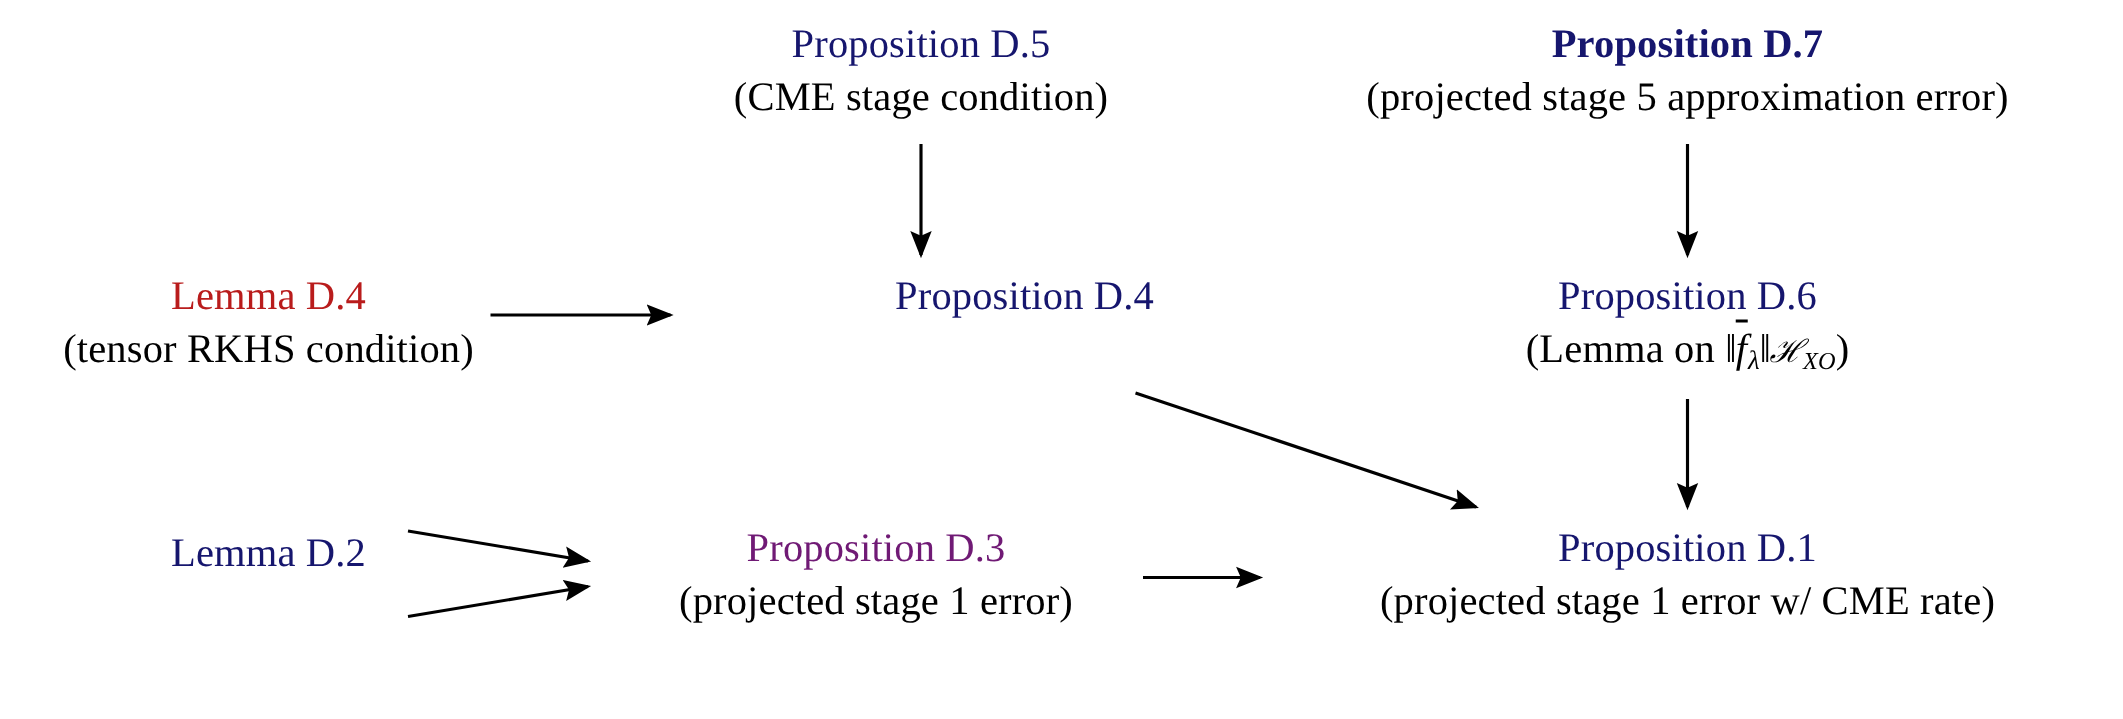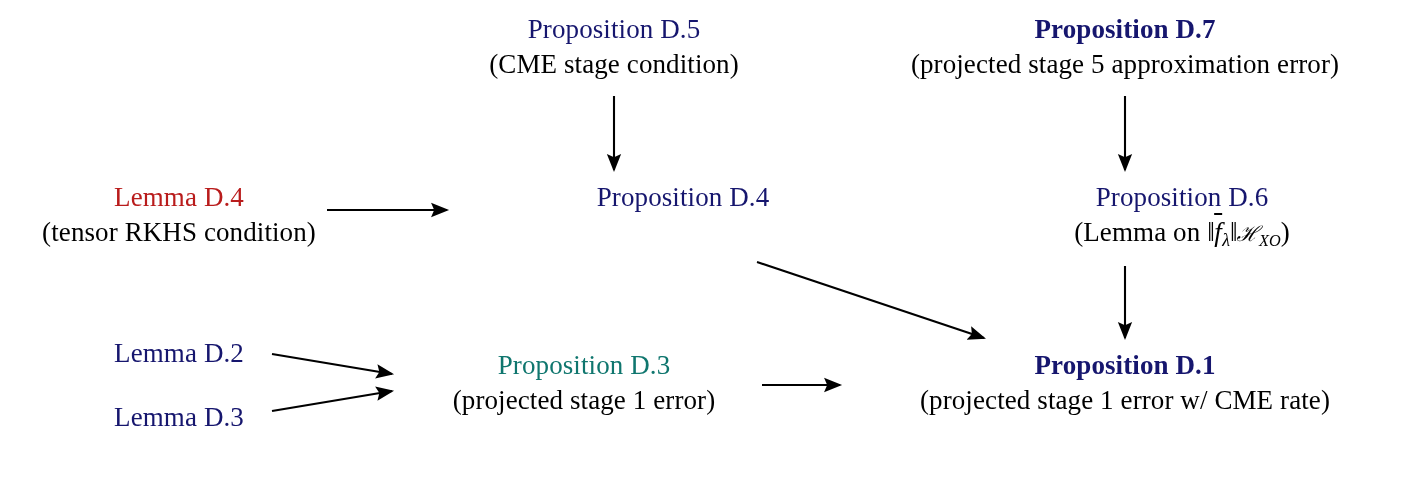--- a/index.html
+++ b/index.html
@@ -27,21 +27,21 @@
     font-size: 27px;
     letter-spacing: 0.1px;
   }
   .node .caption {
     display: block;
     font-size: 27px;
     color: #000000;
     letter-spacing: 0.1px;
   }
   .node.bold-title .title {
-    font-weight: bold;
+    font-weight: normal;
   }
   svg.arrows {
     position: absolute;
     left: 0;
     top: 0;
     width: 1415px;
     height: 479px;
     pointer-events: none;
   }
   
@@ -119,37 +119,34 @@
 
   <div class="node" style="left:179px; top:180px;">
     <span class="title" style="color:#b91c1c;">Lemma D.4</span>
     <span class="caption">(tensor RKHS condition)</span>
   </div>
 
   <div class="node" style="left:636px; top:180px;margin-left:47px;">
     <span class="title" style="color:#16166e;">Proposition D.4</span>
   </div>
 
-  <div class="node" style="left:1182px; top:180px;">
+  <div class="node" style="left:1125px; top:180px;">
     <span class="title" style="color:#16166e;">Proposition D.6</span>
     <span class="caption math">
       <span>(Lemma on </span><span class="norm">‖</span><span class="bar-f">f</span><span class="sub">λ</span><span class="norm">‖</span><span class="scriptH">ℋ</span><span class="subsub">XO</span><span>)</span>
     </span>
   </div>
 
-  <div class="node" style="left:179px; top:336px;">
+  <div class="node" style="left:179px; top:351px;">
     <span class="title" style="color:#16166e;">Lemma D.2</span>
   </div>
 
-  <div class="node" style="left:179px; top:400px;">
-    <span class="title" style="color:#16166e;">Lemma D.3</span>
-  </div>
 
   <div class="node" style="left:584px; top:348px;">
-    <span class="title" style="color:#0f766e;">Proposition D.3</span>
+    <span class="title" style="color:#701a75;">Proposition D.3</span>
     <span class="caption">(projected stage 1 error)</span>
   </div>
 
   <div class="node bold-title" style="left:1125px; top:348px;">
     <span class="title" style="color:#16166e;">Proposition D.1</span>
     <span class="caption">(projected stage 1 error w/ CME rate)</span>
   </div>
 
 </div>
 

